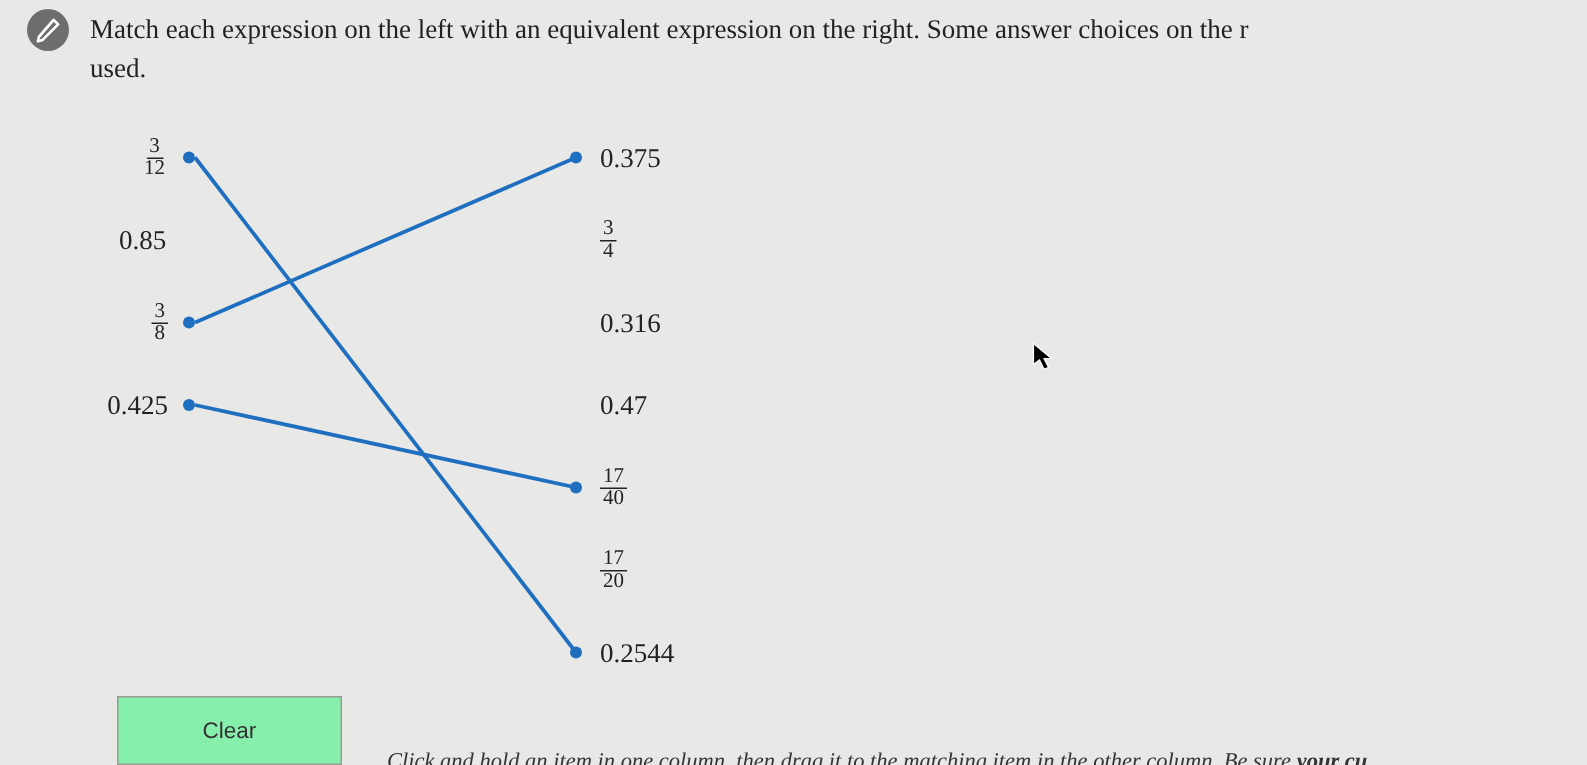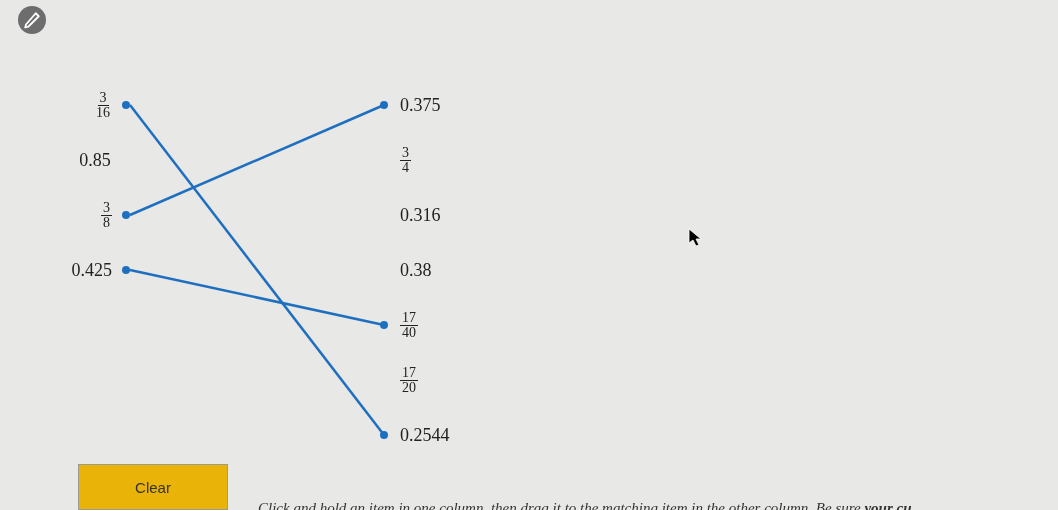--- a/index.html
+++ b/index.html
@@ -90,21 +90,21 @@
   }
   .frac .num { border-bottom: 1.2px solid #222; padding: 0 2px; }
   .frac .den { padding: 0 2px; }
   .clear-btn {
     position: absolute;
     left: 78px;
     top: 464px;
     width: 150px;
     height: 46px;
     border: 1px solid #9a9a96;
-    background: #eab308;
+    background: #86efac;
     display: flex;
     align-items: center;
     justify-content: center;
     font-family: Arial, sans-serif;
     font-size: 15px;
     color: #333;
     cursor: pointer;
   }
   .hint {
     position: absolute;
@@ -130,32 +130,36 @@
 <body>
 
 <div class="page">
 
   <div class="question-icon">
     <svg viewBox="0 0 24 24" fill="none" stroke="#fff" stroke-width="2.4" stroke-linecap="round" stroke-linejoin="round">
       <path d="M17 3l4 4L7 21l-4 1 1-4L17 3z"></path>
     </svg>
   </div>
 
+  <div class="instructions">
+    <span>Match each expression on the left with an equivalent expression on the right. Some answer choices on the r</span><br>
+    <span>used.</span>
+  </div>
 
   <div class="match-area">
     <svg class="svg-lines">
         <line x1="70" y1="35" x2="324" y2="365" stroke="#1f6fc0" stroke-width="2.5"></line>
         <line x1="70" y1="145" x2="324" y2="35" stroke="#1f6fc0" stroke-width="2.5"></line>
         <line x1="70" y1="200" x2="324" y2="255" stroke="#1f6fc0" stroke-width="2.5"></line>
       </svg>
     <div class="left-col">
         <div class="item" style="top: 20px;">
           <span class="frac">
             <span class="num">3</span>
-            <span class="den">16</span>
+            <span class="den">12</span>
           </span>
           <span class="dot"></span>
         </div>
         <div class="item" style="top: 75px; justify-content: center;">
           <span>0.85</span>
         </div>
         <div class="item" style="top: 130px;">
           <span class="frac">
             <span class="num">3</span>
             <span class="den">8</span>
@@ -175,21 +179,21 @@
         <div class="item nodot" style="top: 75px;">
           <span class="frac">
             <span class="num">3</span>
             <span class="den">4</span>
           </span>
         </div>
         <div class="item nodot" style="top: 130px;">
           <span>0.316</span>
         </div>
         <div class="item nodot" style="top: 185px;">
-          <span>0.38</span>
+          <span>0.47</span>
         </div>
         <div class="item" style="top: 240px;">
           <span class="dot"></span>
           <span class="frac">
             <span class="num">17</span>
             <span class="den">40</span>
           </span>
         </div>
         <div class="item nodot" style="top: 295px;">
           <span class="frac">

